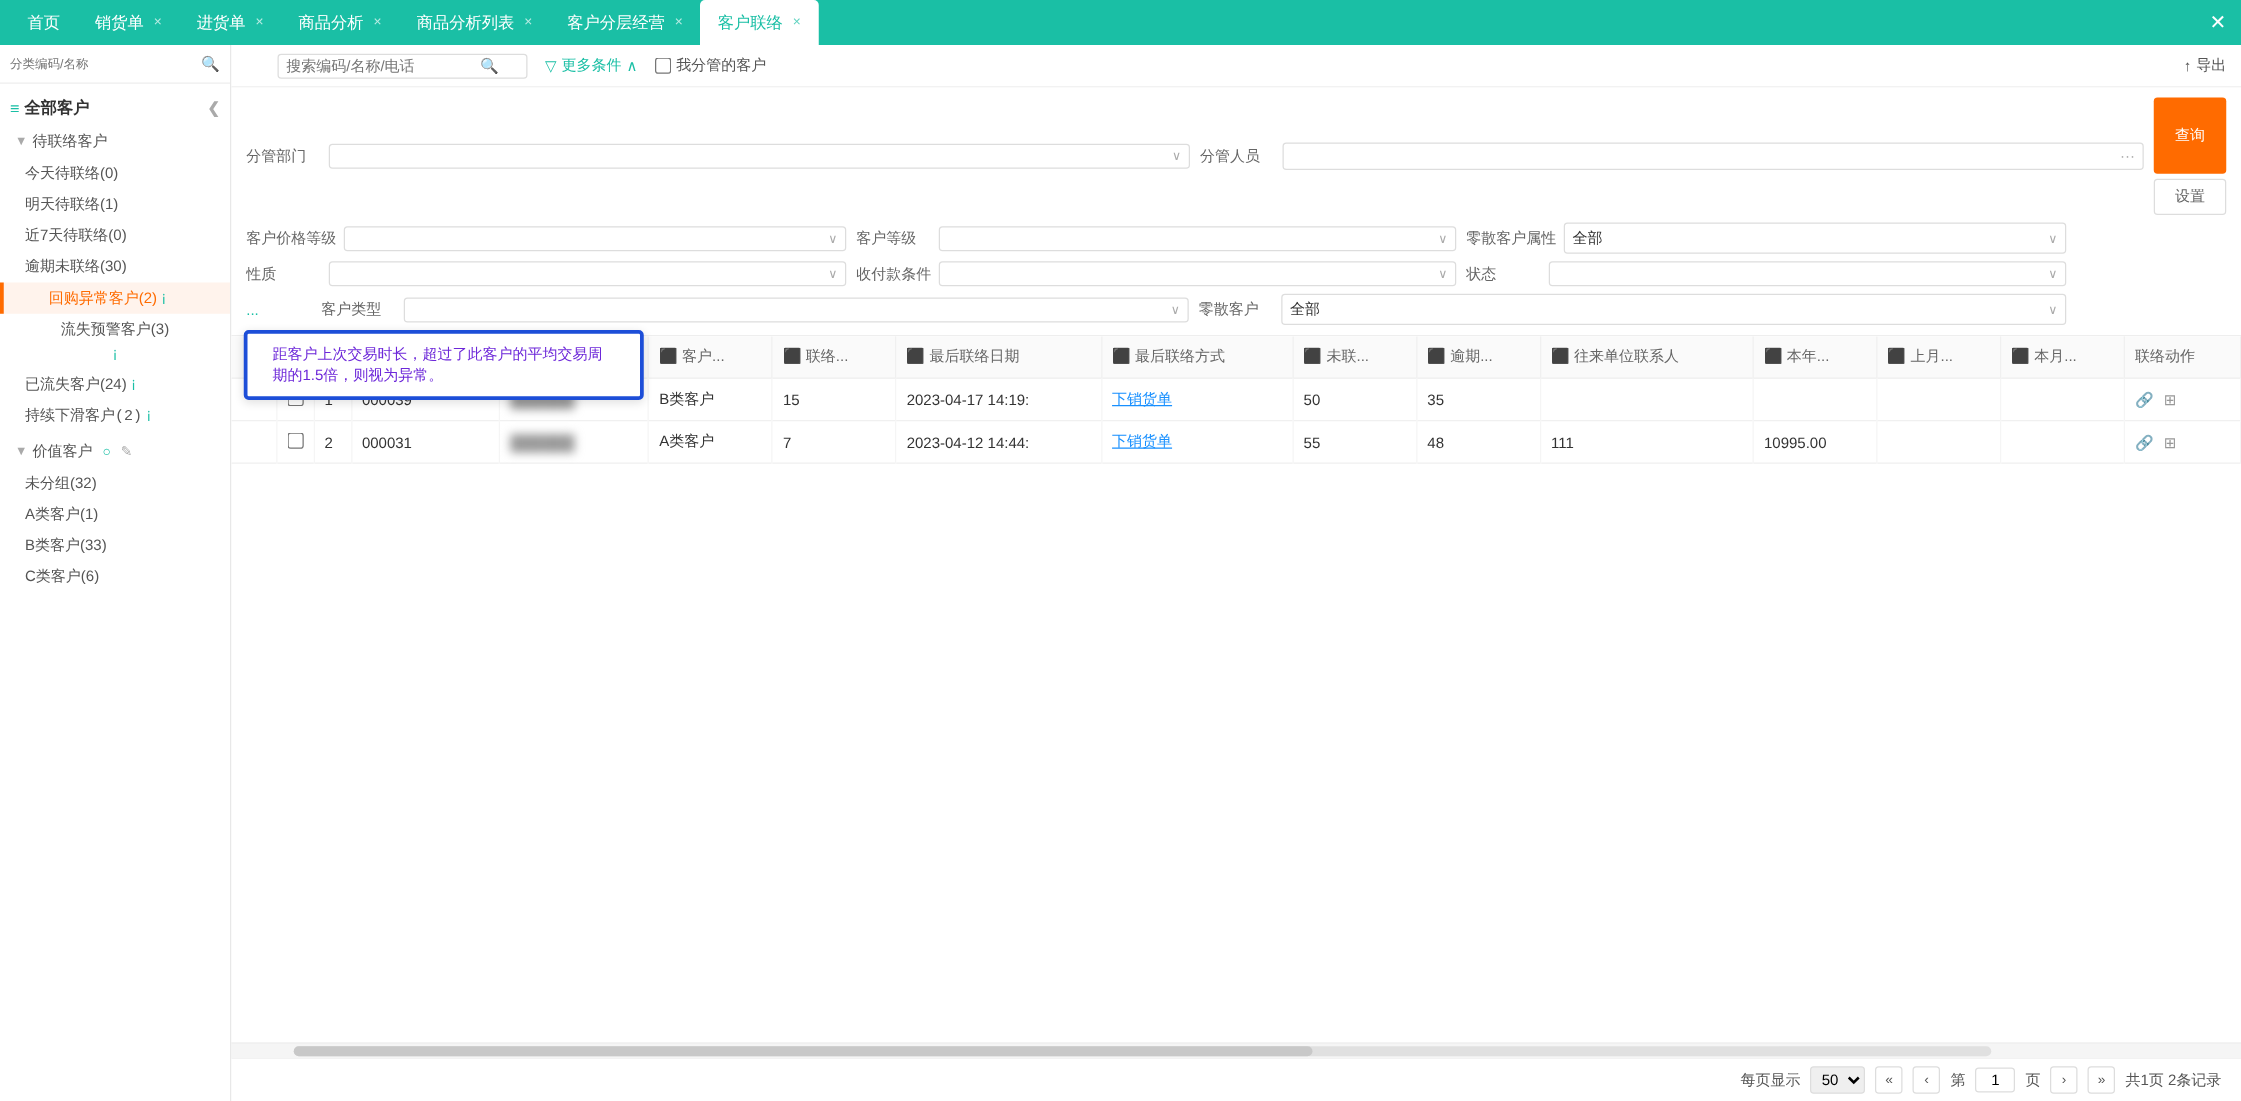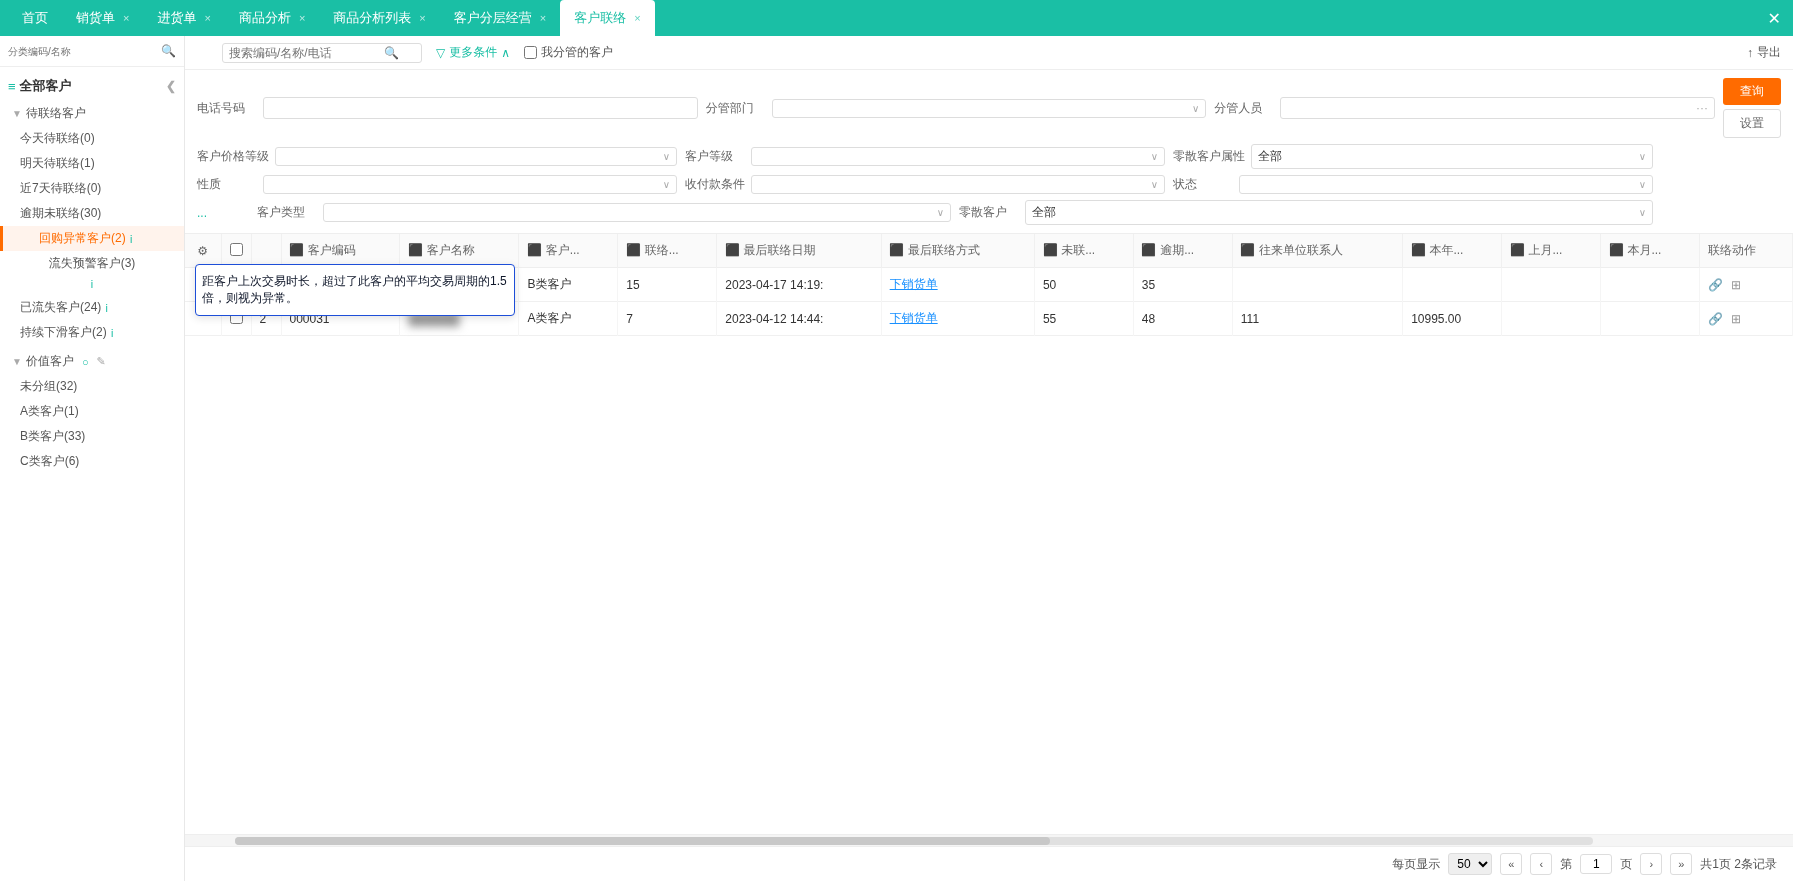--- a/index.html
+++ b/index.html
@@ -226,21 +226,21 @@
     .filter-actions {
       display: flex;
       flex-direction: column;
       gap: 4px;
     }
     .btn-query {
       background: #ff6b00;
       color: #fff;
       border: none;
       border-radius: 3px;
-      padding: 5px 16px;
+      padding: 22px 16px;
       cursor: pointer;
       font-size: 12px;
     }
     .btn-settings {
       background: #fff;
       color: #666;
       border: 1px solid #ddd;
       border-radius: 3px;
       padding: 5px 16px;
       cursor: pointer;
@@ -327,25 +327,25 @@
       border-radius: 3px;
       padding: 2px 4px;
       text-align: center;
       font-size: 12px;
     }
 
     
     .tooltip {
       position: absolute;
       background: #fff;
-      border: 1px solid #1d4ed8;
+      border: 3px solid #1d4ed8;
       border-radius: 4px;
-      padding: 8px 6px;
-      font-size: 12px;
-      color: #0f172a;
+      padding: 8px 20px;
+      font-size: 12px;
+      color: #6d28d9;
       box-shadow: 0 2px 8px rgba(0,0,0,0.12);
       max-width: 320px;
       top: 228px;
       left: 10px;
       z-index: 100;
     }
 
     
     .bottom-scroll {
       height: 12px;
@@ -443,21 +443,21 @@
       <div class="sidebar-item" style="display:flex;align-items:center;gap:4px;flex-direction:column;">
         <span>流失预警客户(3)</span>
         <span style="color:#1abfa5;font-size:11px;">ℹ</span>
       </div>
 
       <div class="sidebar-item" style="display:flex;align-items:center;gap:4px;">
         <span>已流失客户(24)</span>
         <span style="color:#1abfa5;font-size:11px;">ℹ</span>
       </div>
 
-      <div class="sidebar-item" style="display:flex;align-items:center;gap:4px;">
+      <div class="sidebar-item" style="display:flex;align-items:center;gap:4px;font-family:Liberation Mono, monospace;">
         <span>持续下滑客户(2)</span>
         <span style="color:#1abfa5;font-size:11px;">ℹ</span>
       </div>
 
       <div class="sidebar-group-title" style="margin-top:4px;">
         <span class="arrow">▼</span>
         <span>价值客户</span>
         <span style="margin-left:4px;color:#1abfa5;font-size:11px;">○</span>
         <span style="margin-left:4px;color:#aaa;font-size:11px;">✎</span>
       </div>
@@ -499,24 +499,20 @@
       </div>
       <div class="export-btn">
         <span>↑</span>
         <span>导出</span>
       </div>
     </div>
 
     <div class="filter-area">
 
       <div class="filter-row">
-        <div class="filter-item">
-          <span class="filter-label">电话号码</span>
-          <input class="filter-input" style="flex: 1 1 0%;">
-        </div>
         <div class="filter-item">
           <span class="filter-label">分管部门</span>
           <div class="filter-select">
             <span></span>
             <span class="arrow">∨</span>
           </div>
         </div>
         <div class="filter-item">
           <span class="filter-label">分管人员</span>
           <div class="filter-select" style="flex:1;">

